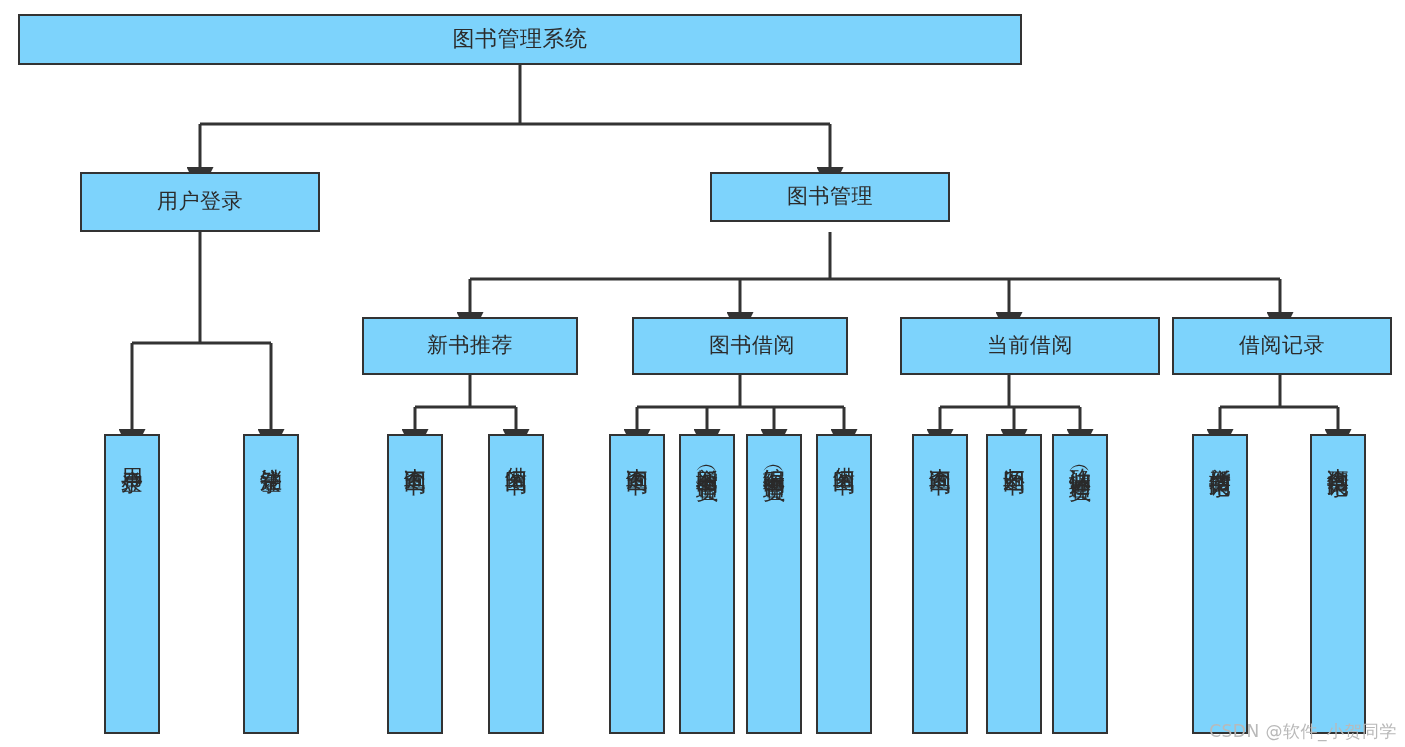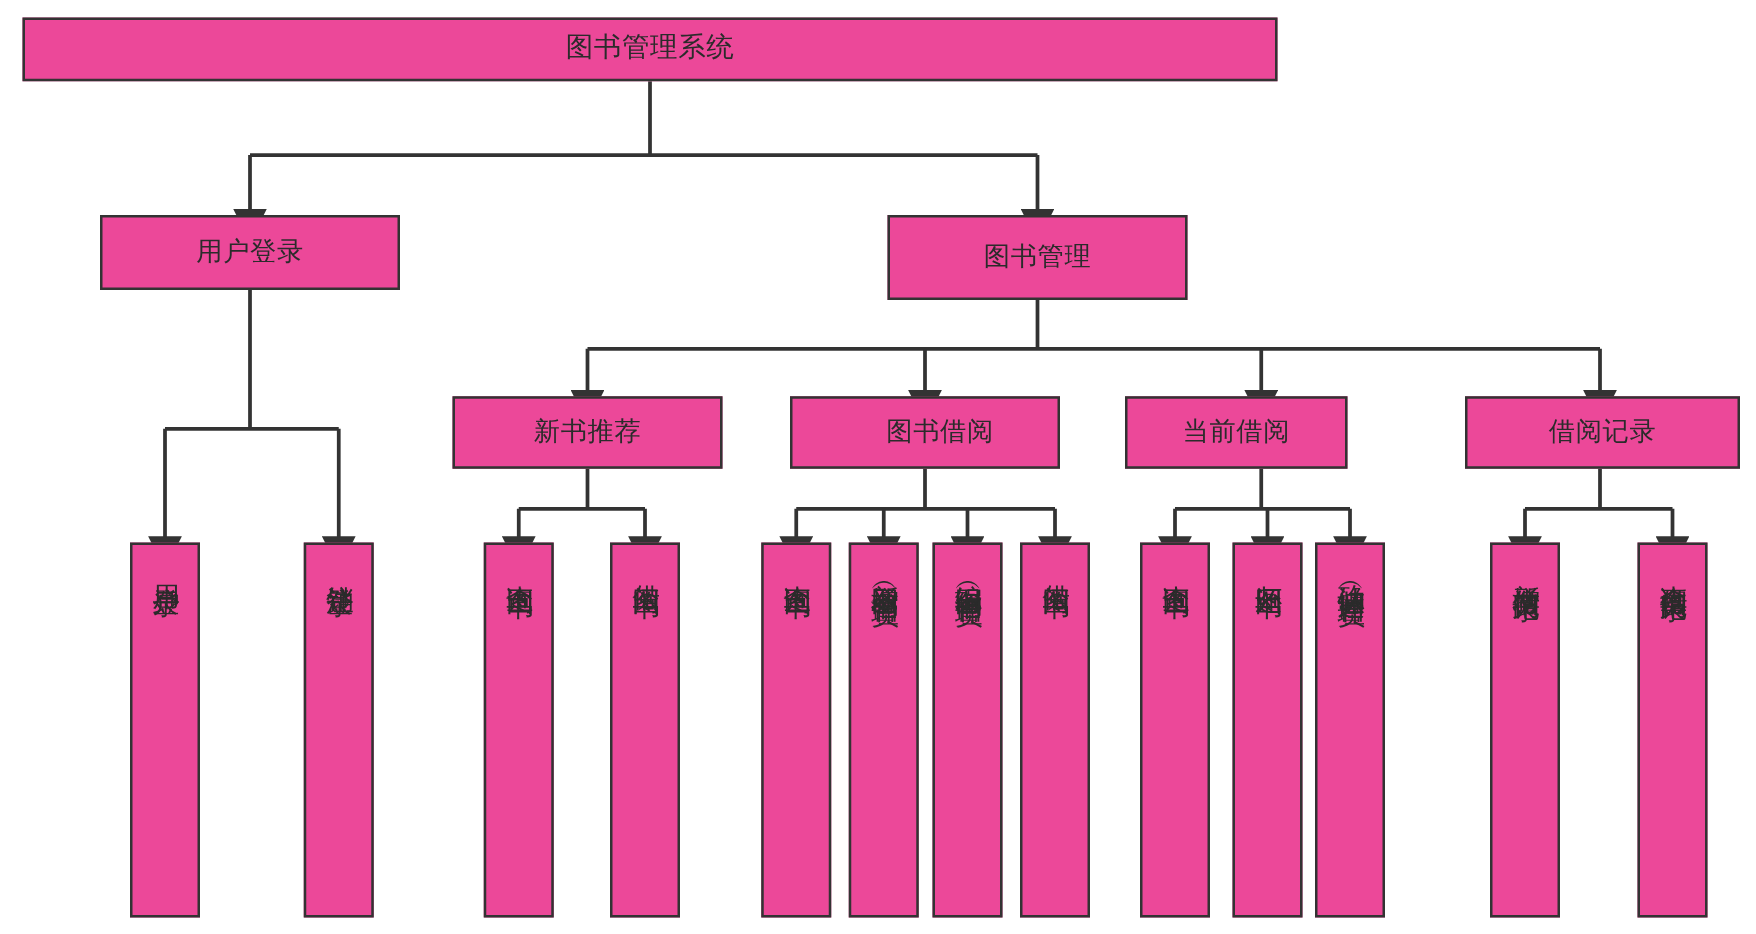--- a/index.html
+++ b/index.html
@@ -22,21 +22,21 @@
     position: absolute;
     left: 0;
     top: 0;
     width: 1405px;
     height: 747px;
     pointer-events: none;
   }
   .node {
     position: absolute;
     box-sizing: border-box;
-    background: #ec4899;
+    background: #7dd3fc;
     border: 2.5px solid #333333;
     display: flex;
     align-items: center;
     justify-content: center;
     color: #2b2b2b;
   }
   .node.horizontal {
     text-align: center;
   }
   .node.horizontal .label {
@@ -120,30 +120,30 @@
       </g>
   </svg>
 
   <div id="nodes">
       <div class="node horizontal root" id="node-root" style="left: 18px; top: 14px; width: 1004px; height: 51px; border-color: rgb(51, 51, 51); color: rgb(43, 43, 43);">
         <span class="label">图书管理系统</span>
       </div>
       <div class="node horizontal" id="node-user-login" style="left: 80px; top: 172px; width: 240px; height: 60px; border-color: rgb(51, 51, 51); color: rgb(43, 43, 43);">
         <span class="label">用户登录</span>
       </div>
-      <div class="node horizontal" id="node-book-manage" style="left: 710px; top: 172px; width: 240px; height: 68px; border-color: rgb(51, 51, 51); color: rgb(43, 43, 43);">
+      <div class="node horizontal" id="node-book-manage" style="left: 710px; top: 172px; width: 240px; height: 50px; border-color: rgb(51, 51, 51); color: rgb(43, 43, 43);">
         <span class="label">图书管理</span>
       </div>
       <div class="node horizontal" id="node-new-book-rec" style="left: 362px; top: 317px; width: 216px; height: 58px; border-color: rgb(51, 51, 51); color: rgb(43, 43, 43);">
         <span class="label">新书推荐</span>
       </div>
       <div class="node horizontal" id="node-book-borrow" style="left: 632px; top: 317px; width: 216px; height: 58px; border-color: rgb(51, 51, 51); color: rgb(43, 43, 43); padding-left: 24px;">
         <span class="label">图书借阅</span>
       </div>
-      <div class="node horizontal" id="node-current-borrow" style="left: 900px; top: 317px; width: 178px; height: 58px; border-color: rgb(51, 51, 51); color: rgb(43, 43, 43);">
+      <div class="node horizontal" id="node-current-borrow" style="left: 900px; top: 317px; width: 260px; height: 58px; border-color: rgb(51, 51, 51); color: rgb(43, 43, 43);">
         <span class="label">当前借阅</span>
       </div>
       <div class="node horizontal" id="node-borrow-record" style="left: 1172px; top: 317px; width: 220px; height: 58px; border-color: rgb(51, 51, 51); color: rgb(43, 43, 43);">
         <span class="label">借阅记录</span>
       </div>
       <div class="node vertical" id="node-leaf-user-login" style="left: 104px; top: 434px; width: 56px; height: 300px; border-color: rgb(51, 51, 51); color: rgb(43, 43, 43);">
         <span class="label">用户登录</span>
       </div>
       <div class="node vertical" id="node-leaf-user-logout" style="left: 243px; top: 434px; width: 56px; height: 300px; border-color: rgb(51, 51, 51); color: rgb(43, 43, 43);">
         <span class="label">注销登录</span>
@@ -176,13 +176,14 @@
         <span class="label">确认归还（管理员）</span>
       </div>
       <div class="node vertical" id="node-leaf-rec-add" style="left: 1192px; top: 434px; width: 56px; height: 300px; border-color: rgb(51, 51, 51); color: rgb(43, 43, 43);">
         <span class="label">新增借阅记录</span>
       </div>
       <div class="node vertical" id="node-leaf-rec-search" style="left: 1310px; top: 434px; width: 56px; height: 300px; border-color: rgb(51, 51, 51); color: rgb(43, 43, 43);">
         <span class="label">查询借阅记录</span>
       </div>
     </div>
 
+  <div id="watermark">CSDN @软件_小贺同学</div>
 </div>
 
 </body></html>

